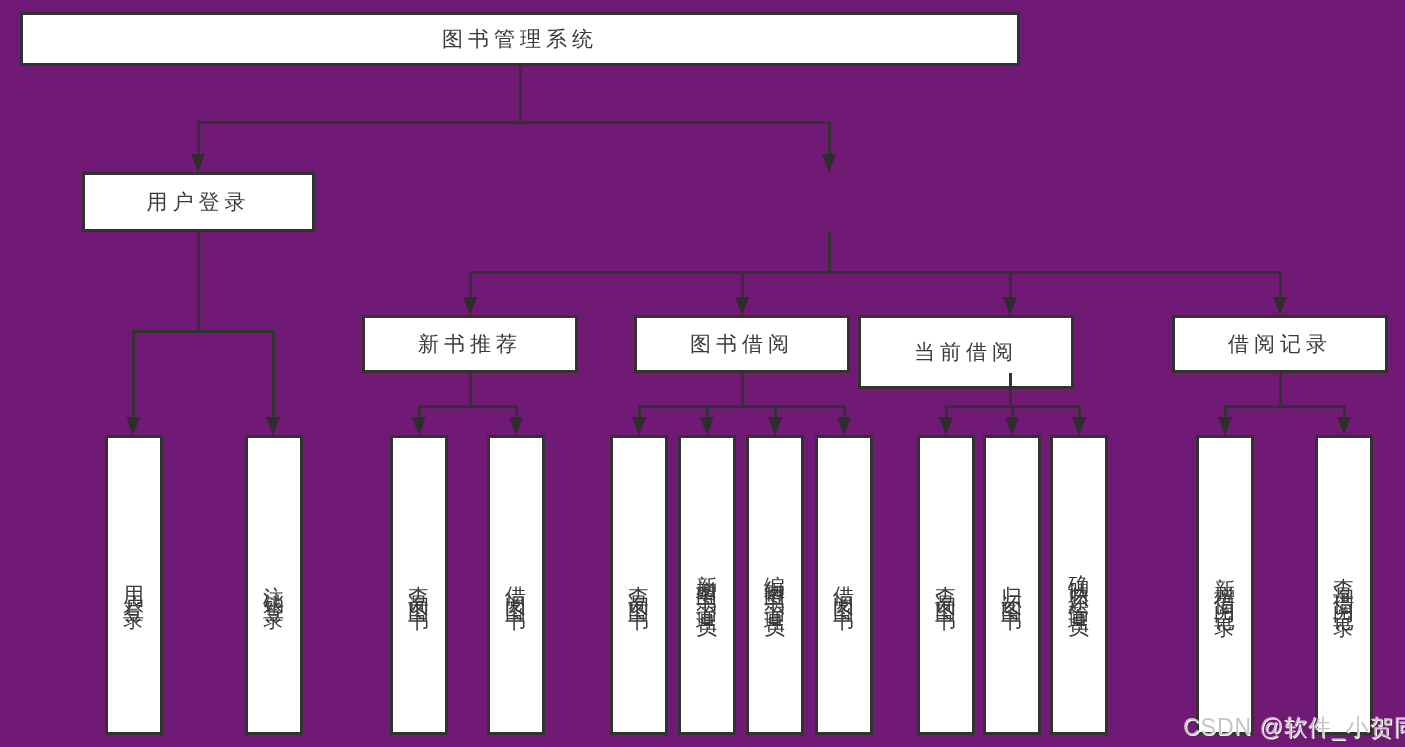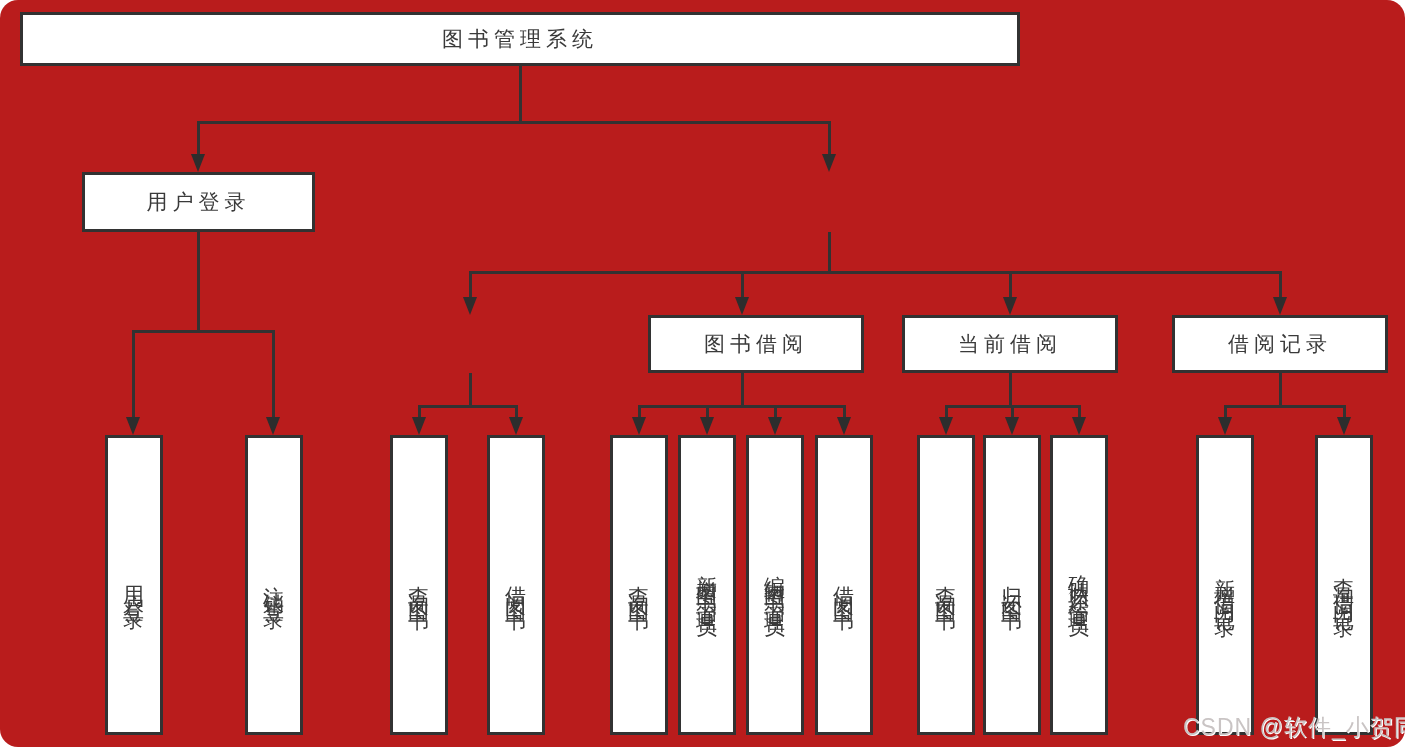--- a/index.html
+++ b/index.html
@@ -1,18 +1,18 @@
 <!DOCTYPE html>
 <html><head>
 <meta charset="utf-8">
 <style>
   html,body{margin:0;padding:0;background:#ffffff;}
   .canvas{
-    position:relative;width:1405px;height:747px;background:#b91c1c;overflow:hidden;
-    font-family:"Liberation Sans","DejaVu Sans",sans-serif;color:#333333;border-radius:18px;
+    position:relative;width:1405px;height:747px;background:#701a75;overflow:hidden;
+    font-family:"Liberation Sans","DejaVu Sans",sans-serif;color:#333333;
   }
   .box{
     position:absolute;box-sizing:border-box;border:3px solid #323232;background:#ffffff;
     display:flex;align-items:center;justify-content:center;
     font-size:21px;letter-spacing:5px;color:#3a3a3a;
   }
   .vbox{
     writing-mode:vertical-rl;text-orientation:mixed;
     letter-spacing:8px;font-size:21px;line-height:1;
   }
@@ -29,22 +29,23 @@
 </style>
 </head>
 <body>
 
 <div class="canvas">
 
   <div class="box" style="left:20px;top:12px;width:1000px;height:54px;">图书管理系统</div>
 
   <div class="box" style="left:82px;top:172px;width:233px;height:60px;">用户登录</div>
 
-  <div class="box" style="left:648px;top:315px;width:216px;height:58px;">图书借阅</div>
-  <div class="box" style="left:902px;top:315px;width:216px;height:58px;">当前借阅</div>
+  <div class="box" style="left:362px;top:315px;width:216px;height:58px;">新书推荐</div>
+  <div class="box" style="left:634px;top:315px;width:216px;height:58px;">图书借阅</div>
+  <div class="box" style="left:858px;top:315px;width:216px;height:74px;">当前借阅</div>
   <div class="box" style="left:1172px;top:315px;width:216px;height:58px;">借阅记录</div>
 
   <div class="box vbox" style="left:105px;top:435px;width:58px;height:300px;">用户登录</div>
   <div class="box vbox" style="left:245px;top:435px;width:58px;height:300px;">注销登录</div>
 
   <div class="box vbox" style="left:390px;top:435px;width:58px;height:300px;">查询图书</div>
   <div class="box vbox" style="left:487px;top:435px;width:58px;height:300px;">借阅图书</div>
 
   <div class="box vbox" style="left:610px;top:435px;width:58px;height:300px;">查询图书</div>
   <div class="box vbox" style="left:678px;top:435px;width:58px;height:300px;letter-spacing:6px;">新增图书（管理员）</div>

